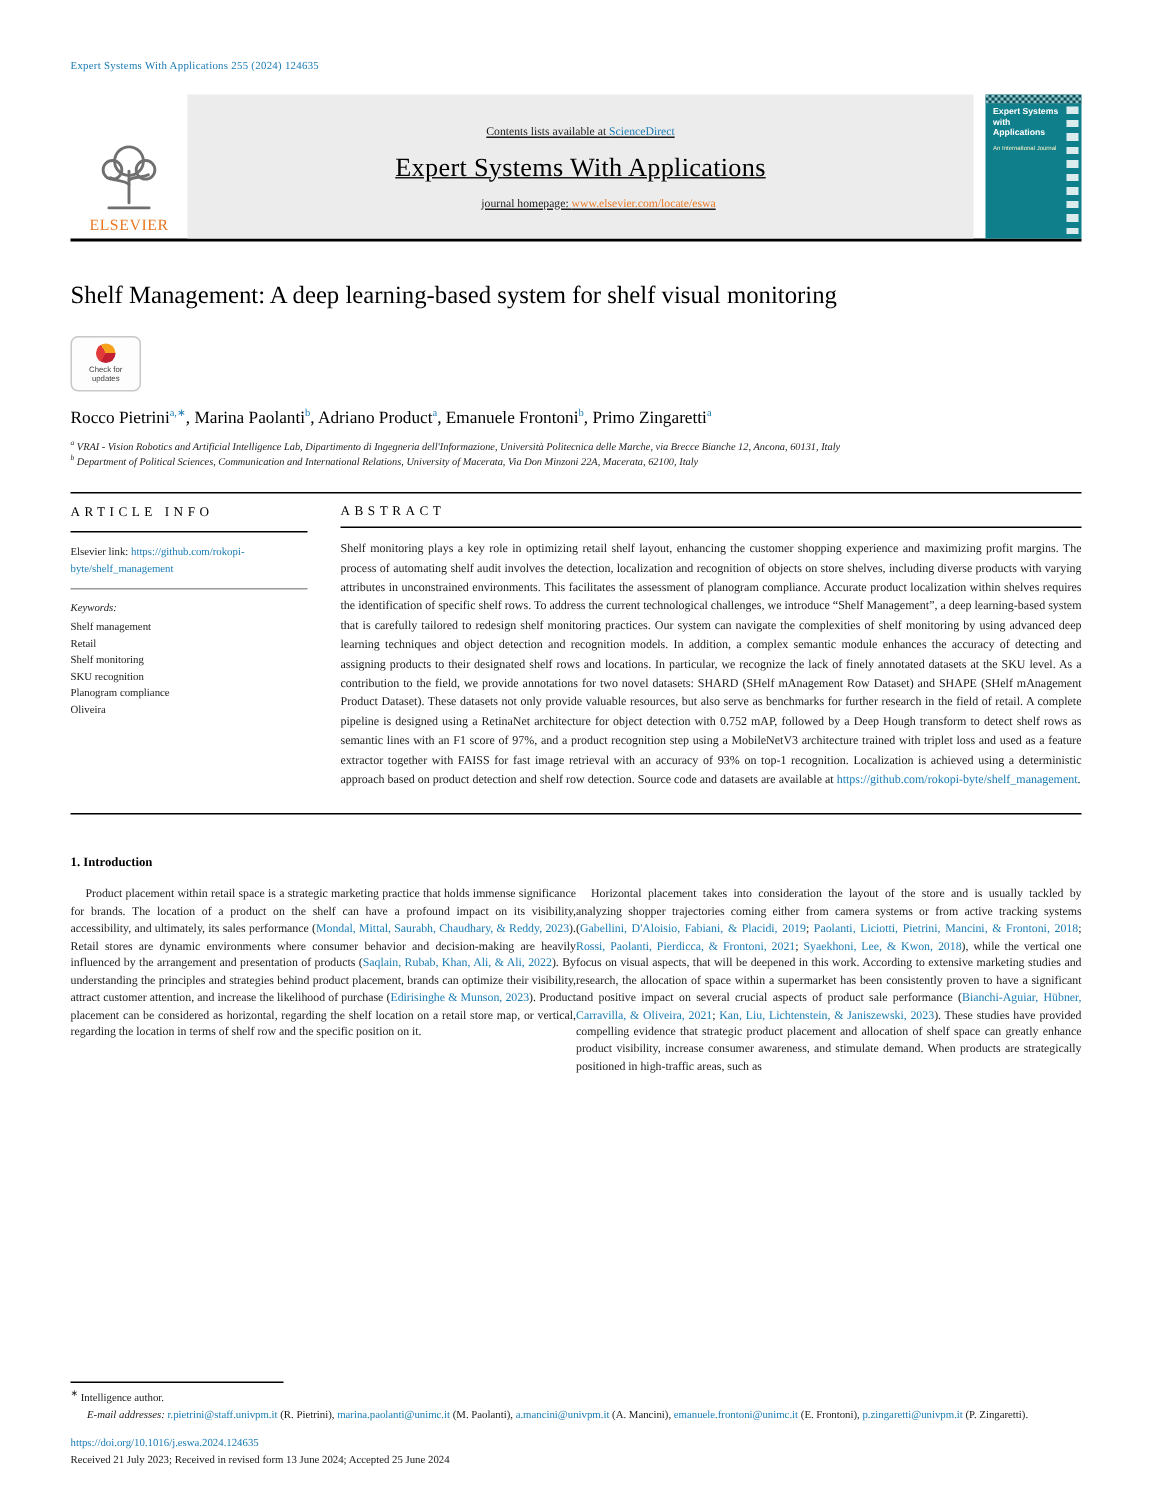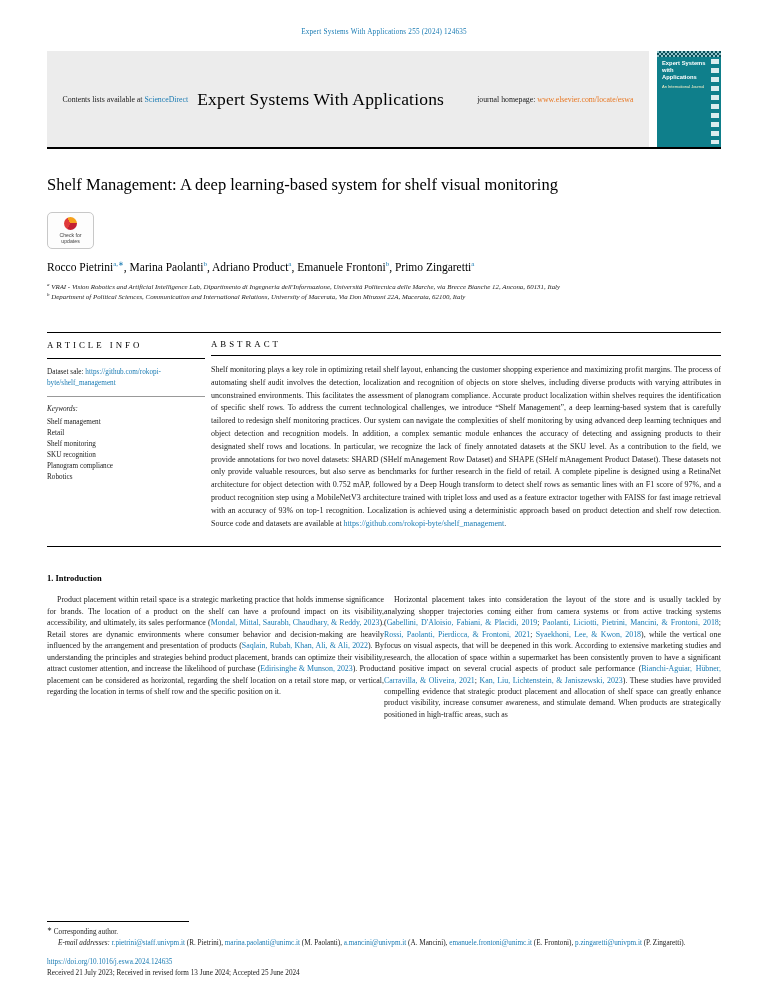--- a/index.html
+++ b/index.html
@@ -1,28 +1,28 @@
 <!DOCTYPE html>
 <html><head>
 <meta charset="utf-8">
 <style>
   * { margin:0; padding:0; box-sizing:border-box; }
   html,body { background:#ffffff; }
   body { width:768px; height:994px; position:relative; overflow:hidden;
          font-family:"Liberation Serif", serif; color:#1a1a1a; }
   .content { position:absolute; left:47px; right:47px; top:0; }
 
-  .top-citation { margin-top:28px; text-align:center; font-size:7.2px; color:#1a7bb3; letter-spacing:.2px; }
+  .top-citation { margin-top:40px; font-size:7.2px; color:#1a7bb3; letter-spacing:.2px; }
 
   .banner { margin-top:15px; display:flex; align-items:stretch; height:96px; }
   .logo-box { width:78px; display:flex; flex-direction:column; align-items:center; justify-content:flex-end; padding:2px 0 3px; }
   .tree-svg { display:block; }
   .els-word { font-size:10.5px; color:#e87722; letter-spacing:.4px; margin-top:2px; }
 
-  .banner-mid { flex:1; background:#ececec; display:flex; flex-direction:row; align-items:center; justify-content:center; gap:9px; padding:6px 10px; }
+  .banner-mid { flex:1; background:#ececec; display:flex; flex-direction:column; align-items:center; justify-content:center; gap:9px; padding:6px 10px;text-decoration:underline; }
   .contents-line { font-size:7.8px; }
   .journal-title { font-size:17.5px; letter-spacing:.2px; color:#000; }
   .homepage-line { font-size:7.8px;padding-left:24px; }
 
   .cover { width:64px; margin-left:8px; background:#0f7f8b; position:relative; padding:9px 13px 4px 5px; overflow:hidden; }
   .cover-check { position:absolute; left:0; top:0; right:0; height:6px;
                  background:repeating-conic-gradient(#0a4e58 0% 25%, rgba(255,255,255,.55) 0% 50%) 0 0 / 4px 4px; }
   .cover-title { font-family:"Liberation Sans", sans-serif; font-size:5.8px; font-weight:bold; color:#ffffff; line-height:1.2; }
   .cover-sub { font-family:"Liberation Sans", sans-serif; font-size:4px; color:#fdf3c8; margin-top:3px; }
   .cover-squares { position:absolute; right:2px; top:8px; bottom:3px; width:8px;
@@ -36,22 +36,22 @@
                  display:flex; flex-direction:column; align-items:center; gap:2px; padding:4px 3px 3px; flex:0 0 auto; }
   .crossmark-icon { width:13px; height:13px; border-radius:50%;
                     background:conic-gradient(from 210deg, #e03a3a 0 120deg, #f6a21d 120deg 240deg, #c22032 240deg 360deg); }
   .check-text { font-family:"Liberation Sans", sans-serif; font-size:5.2px; color:#444; text-align:center; line-height:1.25; }
 
   .authors { margin-top:12px; font-size:11.5px; color:#000; }
   .authors sup { font-size:7px; }
   .affils { margin-top:9px; font-size:6.9px; font-style:italic; line-height:1.55; color:#222; }
   .affils sup { font-size:5px; }
 
-  .info-section { margin-top:29px; border-top:1px solid #000; border-bottom:1px solid #000;
-                  display:grid; grid-template-columns:158px 1fr; column-gap:6px; padding:0 0 16px; }
+  .info-section { margin-top:13px; border-top:1px solid #000; border-bottom:1px solid #000;
+                  display:grid; grid-template-columns:158px 1fr; column-gap:22px; padding:0 0 16px; }
   .col-heading { font-size:8.8px; letter-spacing:3px; padding:6px 0 6px; border-bottom:1px solid #000; margin-bottom:8px; color:#000; }
   .info-col { font-size:7.2px; line-height:1.5; }
   .dataset { padding-bottom:7px; border-bottom:1px solid #999; margin-bottom:7px; }
   .kw-label { font-style:italic; margin-bottom:2px; }
   .kw-list div { line-height:1.55; }
   .abstract-text { font-size:8px; line-height:1.6; text-align:justify; }
 
   .body-section { margin-top:26px; }
   .section-heading { font-weight:bold; font-size:8.5px; color:#000; margin-bottom:11px; }
   .columns { display:grid; grid-template-columns:1fr 1fr; column-gap:0; font-size:7.9px; line-height:1.45; text-align:justify; }
@@ -68,20 +68,34 @@
   sup { line-height:0; }
 </style>
 </head>
 <body>
 
 <div class="content">
 
   <div class="top-citation">Expert Systems With Applications 255 (2024) 124635</div>
 
   <div class="banner">
+    <div class="logo-box">
+      <svg class="tree-svg" width="46" height="50" viewBox="0 0 48 52">
+        <g fill="none" stroke="#6f6f6f" stroke-width="2" stroke-linecap="round">
+          <circle cx="24" cy="15" r="10"></circle>
+          <circle cx="12.5" cy="21" r="6.5"></circle>
+          <circle cx="35.5" cy="21" r="6.5"></circle>
+          <path d="M24 22 L24 44"></path>
+          <path d="M24 31 C19 27.5 15.5 29.5 11 26.5"></path>
+          <path d="M24 28 C29 25 33 27 37.5 24.5"></path>
+          <path d="M10 47.5 H38"></path>
+        </g>
+      </svg>
+      <div class="els-word">ELSEVIER</div>
+    </div>
 
     <div class="banner-mid">
       <div class="contents-line">
         <span>Contents lists available at </span><span class="lnk">ScienceDirect</span>
       </div>
       <div class="journal-title">Expert Systems With Applications</div>
       <div class="homepage-line">
         <span>journal homepage: </span><span class="olnk">www.elsevier.com/locate/eswa</span>
       </div>
     </div>
@@ -106,46 +120,46 @@
   <div class="authors"><span>Rocco Pietrini</span><sup class="lnk">a,∗</sup><span>, </span><span>Marina Paolanti</span><sup class="lnk">b</sup><span>, </span><span>Adriano Product</span><sup class="lnk">a</sup><span>, </span><span>Emanuele Frontoni</span><sup class="lnk">b</sup><span>, </span><span>Primo Zingaretti</span><sup class="lnk">a</sup></div>
 
   <div class="affils">
     <div><sup>a</sup><span> VRAI - Vision Robotics and Artificial Intelligence Lab, Dipartimento di Ingegneria dell'Informazione, Università Politecnica delle Marche, via Brecce Bianche 12, Ancona, 60131, Italy</span></div>
     <div><sup>b</sup><span> Department of Political Sciences, Communication and International Relations, University of Macerata, Via Don Minzoni 22A, Macerata, 62100, Italy</span></div>
   </div>
 
   <div class="info-section">
     <div class="info-col">
       <div class="col-heading">ARTICLE INFO</div>
-      <div class="dataset"><span>Dataset sale: </span><span class="lnk">https://github.com/rokopi-byte/shelf_management</span></div>
+      <div class="dataset"><span>Elsevier link: </span><span class="lnk">https://github.com/rokopi-byte/shelf_management</span></div>
       <div class="kw-label">Keywords:</div>
       <div class="kw-list">
           <div>Shelf management</div>
           <div>Retail</div>
           <div>Shelf monitoring</div>
           <div>SKU recognition</div>
           <div>Planogram compliance</div>
-          <div>Robotics</div>
+          <div>Oliveira</div>
         </div>
     </div>
     <div>
       <div class="col-heading">ABSTRACT</div>
       <div class="abstract-text"><span>Shelf monitoring plays a key role in optimizing retail shelf layout, enhancing the customer shopping experience and maximizing profit margins. The process of automating shelf audit involves the detection, localization and recognition of objects on store shelves, including diverse products with varying attributes in unconstrained environments. This facilitates the assessment of planogram compliance. Accurate product localization within shelves requires the identification of specific shelf rows. To address the current technological challenges, we introduce “Shelf Management”, a deep learning-based system that is carefully tailored to redesign shelf monitoring practices. Our system can navigate the complexities of shelf monitoring by using advanced deep learning techniques and object detection and recognition models. In addition, a complex semantic module enhances the accuracy of detecting and assigning products to their designated shelf rows and locations. In particular, we recognize the lack of finely annotated datasets at the SKU level. As a contribution to the field, we provide annotations for two novel datasets: SHARD (SHelf mAnagement Row Dataset) and SHAPE (SHelf mAnagement Product Dataset). These datasets not only provide valuable resources, but also serve as benchmarks for further research in the field of retail. A complete pipeline is designed using a RetinaNet architecture for object detection with 0.752 mAP, followed by a Deep Hough transform to detect shelf rows as semantic lines with an F1 score of 97%, and a product recognition step using a MobileNetV3 architecture trained with triplet loss and used as a feature extractor together with FAISS for fast image retrieval with an accuracy of 93% on top-1 recognition. Localization is achieved using a deterministic approach based on product detection and shelf row detection. Source code and datasets are available at </span><span class="lnk">https://github.com/rokopi-byte/shelf_management</span><span>.</span></div>
     </div>
   </div>
 
   <div class="body-section">
     <div class="section-heading">1. Introduction</div>
     <div class="columns">
       <div class="para-indent"><span>Product placement within retail space is a strategic marketing practice that holds immense significance for brands. The location of a product on the shelf can have a profound impact on its visibility, accessibility, and ultimately, its sales performance (</span><span class="lnk">Mondal, Mittal, Saurabh, Chaudhary, &amp; Reddy, 2023</span><span>). Retail stores are dynamic environments where consumer behavior and decision-making are heavily influenced by the arrangement and presentation of products (</span><span class="lnk">Saqlain, Rubab, Khan, Ali, &amp; Ali, 2022</span><span>). By understanding the principles and strategies behind product placement, brands can optimize their visibility, attract customer attention, and increase the likelihood of purchase (</span><span class="lnk">Edirisinghe &amp; Munson, 2023</span><span>). Product placement can be considered as horizontal, regarding the shelf location on a retail store map, or vertical, regarding the location in terms of shelf row and the specific position on it.</span></div>
       <div class="para-indent"><span>Horizontal placement takes into consideration the layout of the store and is usually tackled by analyzing shopper trajectories coming either from camera systems or from active tracking systems (</span><span class="lnk">Gabellini, D'Aloisio, Fabiani, &amp; Placidi, 2019</span><span>; </span><span class="lnk">Paolanti, Liciotti, Pietrini, Mancini, &amp; Frontoni, 2018</span><span>; </span><span class="lnk">Rossi, Paolanti, Pierdicca, &amp; Frontoni, 2021</span><span>; </span><span class="lnk">Syaekhoni, Lee, &amp; Kwon, 2018</span><span>), while the vertical one focus on visual aspects, that will be deepened in this work. According to extensive marketing studies and research, the allocation of space within a supermarket has been consistently proven to have a significant and positive impact on several crucial aspects of product sale performance (</span><span class="lnk">Bianchi-Aguiar, Hübner, Carravilla, &amp; Oliveira, 2021</span><span>; </span><span class="lnk">Kan, Liu, Lichtenstein, &amp; Janiszewski, 2023</span><span>). These studies have provided compelling evidence that strategic product placement and allocation of shelf space can greatly enhance product visibility, increase consumer awareness, and stimulate demand. When products are strategically positioned in high-traffic areas, such as</span></div>
     </div>
   </div>
 
 </div>
 
 <div class="footer">
   <div class="foot-rule"></div>
-  <div><sup>∗</sup><span> Corresponding author.</span></div>
+  <div><sup>∗</sup><span> Intelligence author.</span></div>
   <div class="emails"><span class="it">E-mail addresses: </span><span class="lnk">r.pietrini@staff.univpm.it</span><span> (R. Pietrini), </span><span class="lnk">marina.paolanti@unimc.it</span><span> (M. Paolanti), </span><span class="lnk">a.mancini@univpm.it</span><span> (A. Mancini), </span><span class="lnk">emanuele.frontoni@unimc.it</span><span> (E. Frontoni), </span><span class="lnk">p.zingaretti@univpm.it</span><span> (P. Zingaretti).</span></div>
   <div class="doi-line lnk">https://doi.org/10.1016/j.eswa.2024.124635</div>
   <div>Received 21 July 2023; Received in revised form 13 June 2024; Accepted 25 June 2024</div>
 </div>
 
 </body></html>

